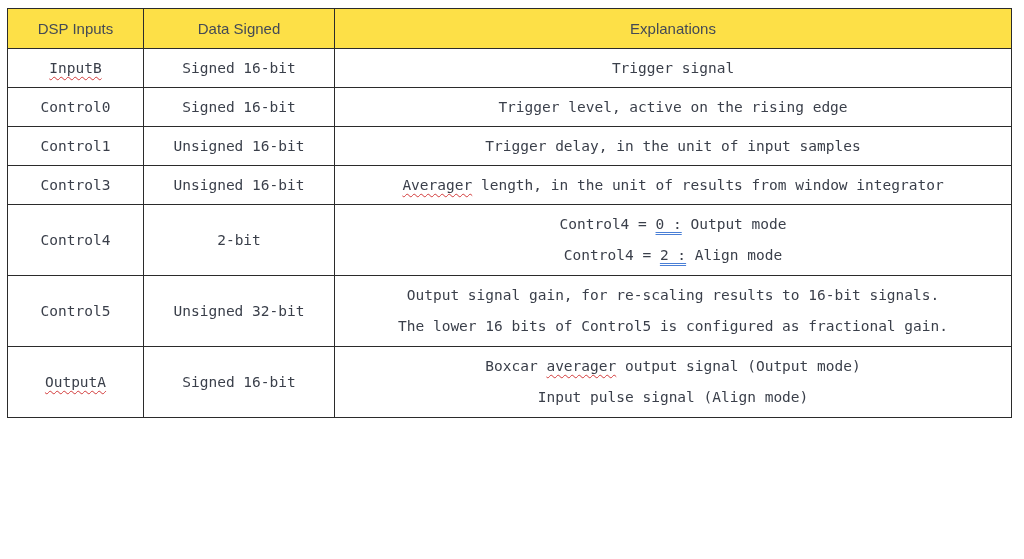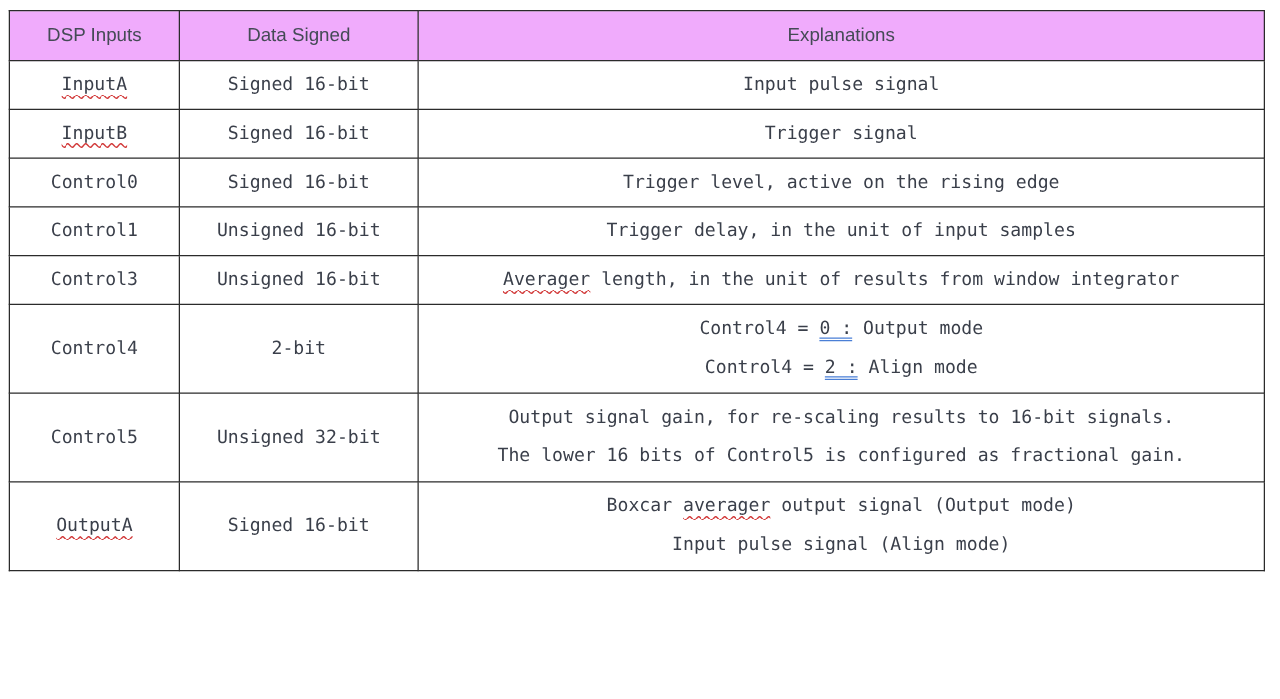--- a/index.html
+++ b/index.html
@@ -11,21 +11,21 @@
     table-layout: fixed;
   }
   table.dsp th, table.dsp td {
     border: 1.5px solid #2b2b2b;
     text-align: center;
     vertical-align: middle;
     padding: 0;
     color: #3a3f4a;
   }
   table.dsp th {
-    background: #f0abfc;
+    background: #fde047;
     font-family: "Liberation Sans", "DejaVu Sans", sans-serif;
     font-weight: normal;
     font-size: 15px;
     height: 39px;
     color: #444a55;
   }
   table.dsp td {
     font-family: "DejaVu Sans Mono", "Liberation Mono", monospace;
     font-size: 14.5px;
     letter-spacing: 0px;
@@ -50,25 +50,20 @@
       <col class="c3">
     </colgroup>
   <thead>
     <tr>
       <th>DSP Inputs</th>
       <th>Data Signed</th>
       <th>Explanations</th>
     </tr>
   </thead>
   <tbody>
-    <tr class="r1">
-      <td><span class="spell">InputA</span></td>
-      <td>Signed 16-bit</td>
-      <td>Input pulse signal</td>
-    </tr>
     <tr class="r1">
       <td><span class="spell">InputB</span></td>
       <td>Signed 16-bit</td>
       <td>Trigger signal</td>
     </tr>
     <tr class="r1">
       <td>Control0</td>
       <td>Signed 16-bit</td>
       <td>Trigger level, active on the rising edge</td>
     </tr>

